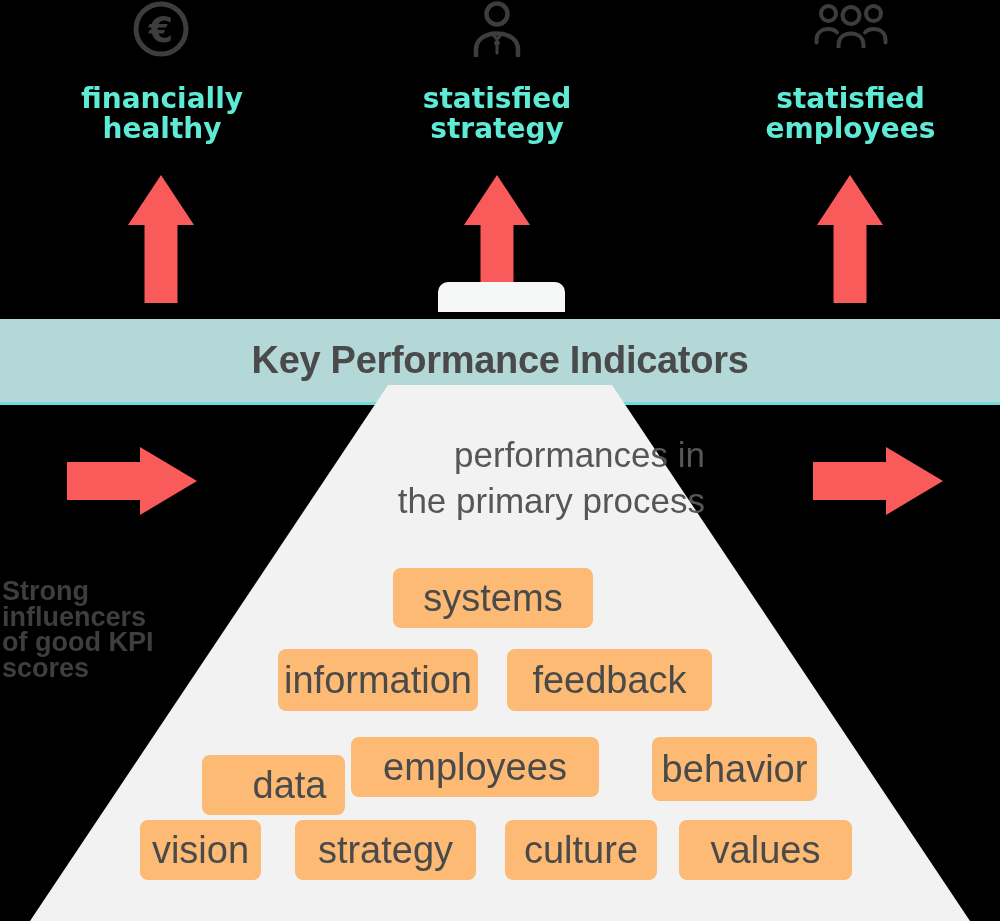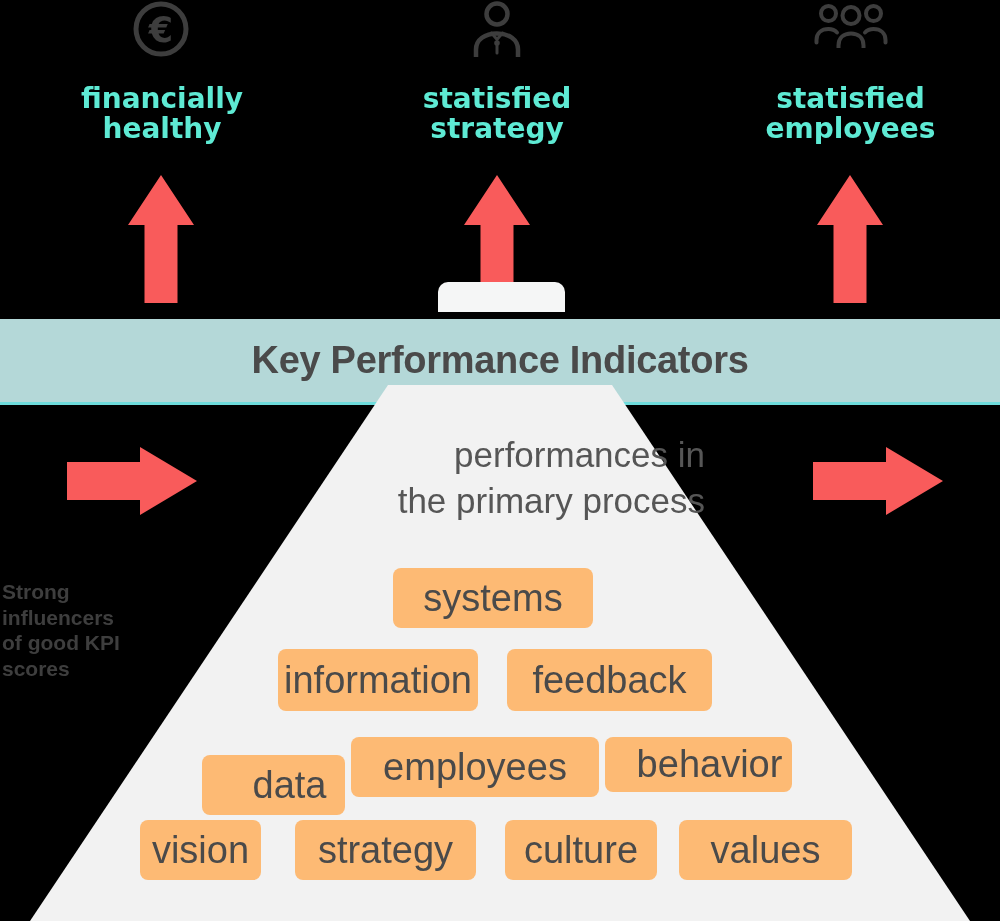--- a/index.html
+++ b/index.html
@@ -31,21 +31,21 @@
     position:absolute;left:305px;top:432px;width:400px;z-index:5;
     text-align:right;color:#565656;font-size:35px;line-height:46px;
   }
   .kbox{
     position:absolute;z-index:6;background:#fdba74;border-radius:8px;
     display:flex;align-items:center;justify-content:center;
     color:#4a4a4a;font-size:38px;
   }
   .side-note{
     position:absolute;left:2px;top:579px;z-index:5;
-    color:#3e3e3e;font-size:21px;line-height:25.5px;font-weight:bold;
+    color:#3e3e3e;font-size:27px;line-height:25.5px;font-weight:bold;
   }
   .up-arrow,.right-arrow,.icon-svg{position:absolute;display:block;}
 </style>
 </head>
 <body>
 
 <div class="canvas">
 
   <svg class="icon-svg" style="left:131px;top:1px;" width="60" height="57" viewBox="0 0 60 57">
     <circle cx="30" cy="28" r="25" fill="none" stroke="#3d3d3d" stroke-width="5"></circle>
@@ -109,21 +109,21 @@
   <div class="subtitle">
     <div>performances in</div>
     <div>the primary process</div>
   </div>
 
   <div class="kbox" style="left:393px;top:568px;width:200px;height:60px;">systems</div>
   <div class="kbox" style="left:278px;top:649px;width:200px;height:62px;">information</div>
   <div class="kbox" style="left:507px;top:649px;width:205px;height:62px;">feedback</div>
   <div class="kbox" style="left:202px;top:755px;width:111px;height:60px;padding-left:32px;">data</div>
   <div class="kbox" style="left:351px;top:737px;width:248px;height:60px;">employees</div>
-  <div class="kbox" style="left:605px;top:737px;width:165px;height:55px;padding-left:22px;">behavior</div>
+  <div class="kbox" style="left:652px;top:737px;width:165px;height:64px;">behavior</div>
   <div class="kbox" style="left:140px;top:820px;width:121px;height:60px;">vision</div>
   <div class="kbox" style="left:295px;top:820px;width:181px;height:60px;">strategy</div>
   <div class="kbox" style="left:505px;top:820px;width:152px;height:60px;">culture</div>
   <div class="kbox" style="left:679px;top:820px;width:173px;height:60px;">values</div>
 
   <svg class="right-arrow" style="left:67px;top:447px;" width="130" height="68" viewBox="0 0 130 68">
     <polygon points="0,15 73,15 73,0 130,34 73,68 73,53 0,53" fill="#f95b5b"></polygon>
   </svg>
   <svg class="right-arrow" style="left:813px;top:447px;" width="130" height="68" viewBox="0 0 130 68">
     <polygon points="0,15 73,15 73,0 130,34 73,68 73,53 0,53" fill="#f95b5b"></polygon>

